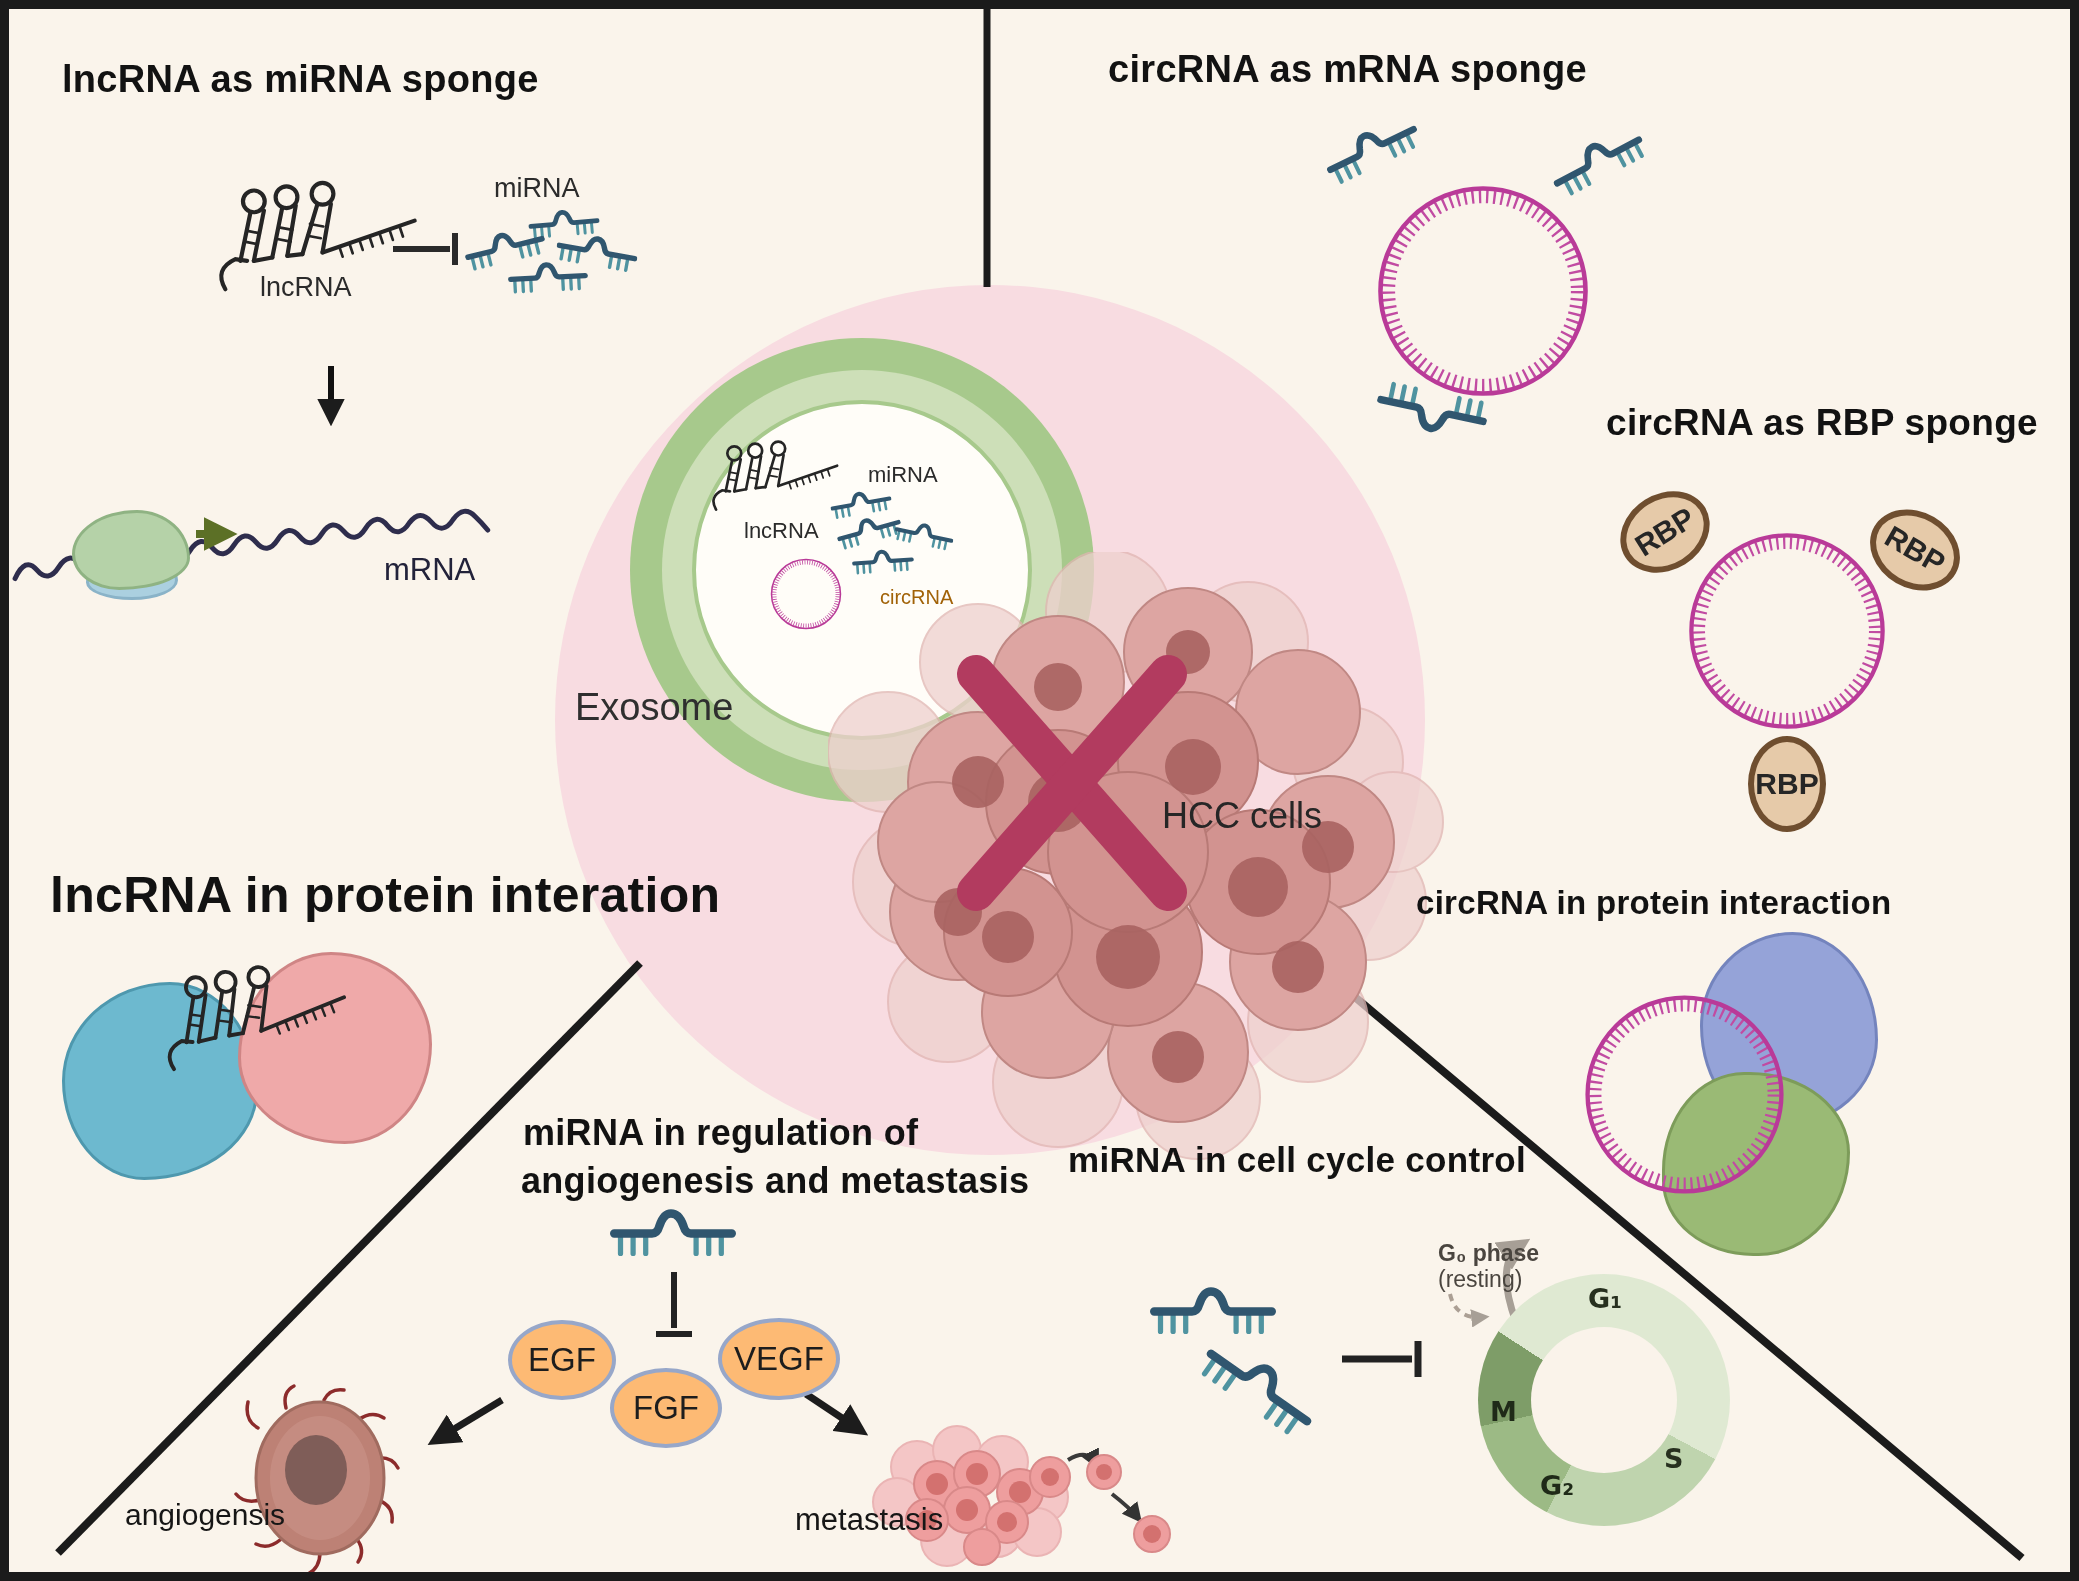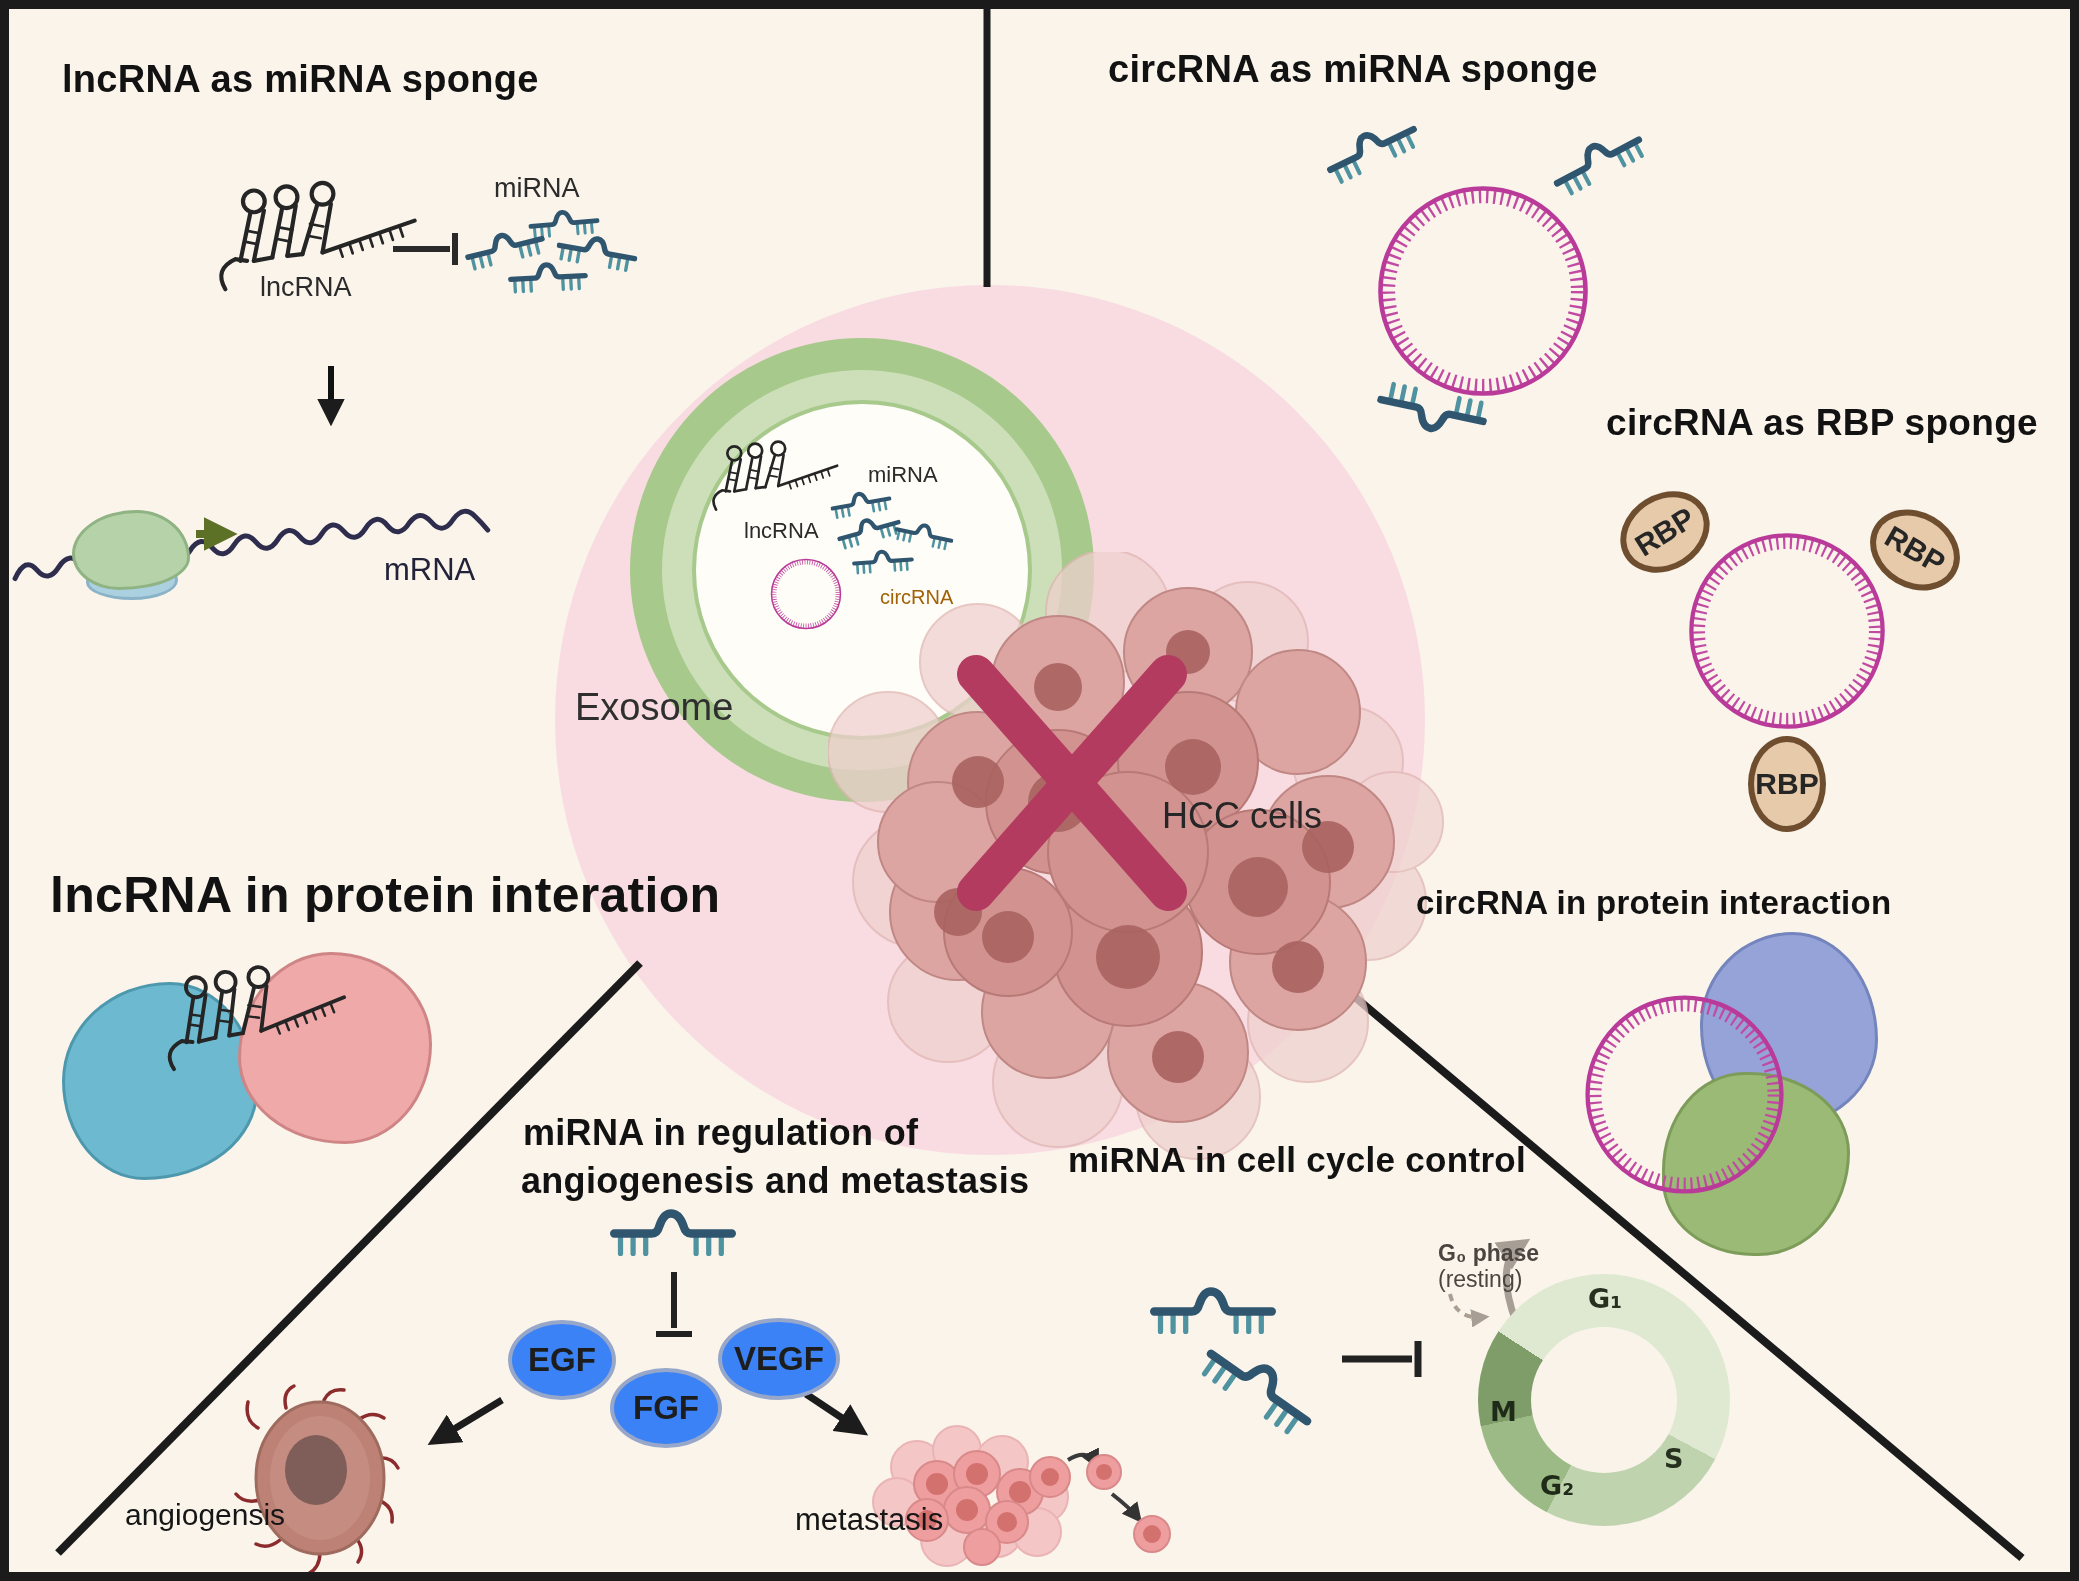--- a/index.html
+++ b/index.html
@@ -12,22 +12,22 @@
   .t { position:absolute; white-space:nowrap; color:#161616; }
   .title { font-weight:700; color:#121212; letter-spacing:.3px; }
   .frame {
     position:absolute; inset:0; border:9px solid #1b1b1b;
     box-sizing:border-box; z-index:40; pointer-events:none;
   }
   .circleFill { border-radius:50%; }
   .blob { position:absolute; }
   .ell {
     position:absolute; display:flex; align-items:center; justify-content:center;
-    border-radius:50%; background:#3b82f6; border:4px solid #97a7c9;
-    font-size:33px; font-weight:700; color:#1d1d1d; box-sizing:border-box; z-index:6;
+    border-radius:50%; background:#fdba74; border:4px solid #97a7c9;
+    font-size:33px; font-weight:400; color:#1d1d1d; box-sizing:border-box; z-index:6;
   }
   .rbp {
     position:absolute; display:flex; align-items:center; justify-content:center;
     border-radius:50%; background:#e6caa9; border:6px solid #6f4e2f;
     font-size:30px; font-weight:600; color:#262626; box-sizing:border-box; z-index:6;
   }
   .donut-label { position:absolute; font-weight:700; color:#27301f; z-index:7;
     font-family:"DejaVu Sans", sans-serif; }
   .subfont { font-family:Liberation Sans, sans-serif; }
 </style>
@@ -255,21 +255,21 @@
         <circle cx="350" cy="505" r="26"></circle>
     </g>
   </g>
   <g stroke="#b23b5f" stroke-width="38" stroke-linecap="round">
     <line x1="148" y1="122" x2="340" y2="340"></line>
     <line x1="340" y1="122" x2="148" y2="340"></line>
   </g>
 </svg>
 <div class="t" style="left:1162px; top:795px; font-size:36px; color:#262626; z-index:6">HCC cells</div>
 
-<div class="t title" style="left:1108px; top:48px; font-size:38px; z-index:6">circRNA as miRNA sponge</div>
+<div class="t title" style="left:1108px; top:48px; font-size:38px; z-index:6">circRNA as mRNA sponge</div>
 <svg class="abs" width="238" height="238" viewBox="0 0 260 260" style="left:1364px; top:172px; z-index:5">
     <use href="#sym-circ"></use>
   </svg>
 <svg class="abs" width="100" height="43" viewBox="0 0 120 52" style="left:1322px; top:128px; transform:rotate(-26deg); z-index:5">
     <use href="#sym-mirna"></use>
   </svg>
 <svg class="abs" width="100" height="43" viewBox="0 0 120 52" style="left:1548px; top:140px; transform:rotate(-28deg) scaleX(-1); z-index:5">
     <use href="#sym-mirna"></use>
   </svg>
 <svg class="abs" width="112" height="49" viewBox="0 0 120 52" style="left:1376px; top:386px; transform:rotate(192deg); z-index:5">

